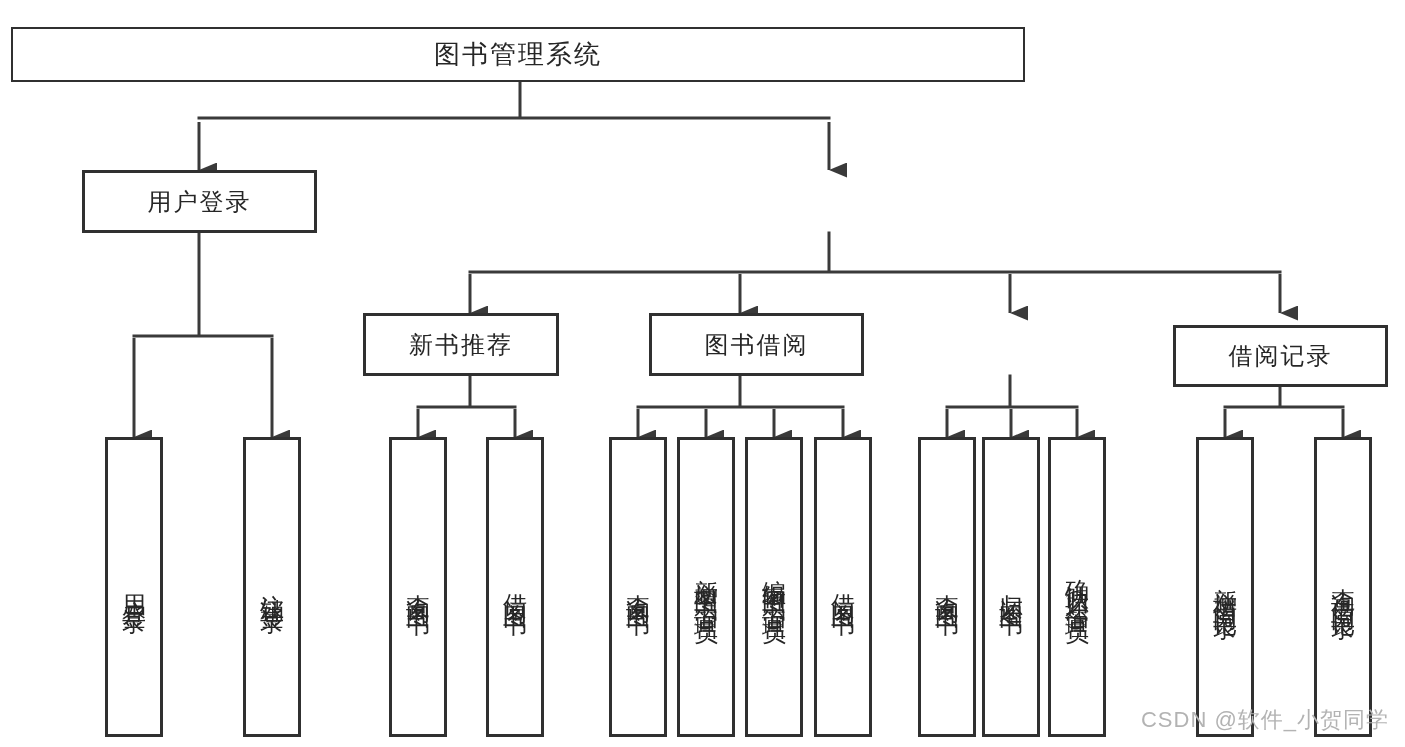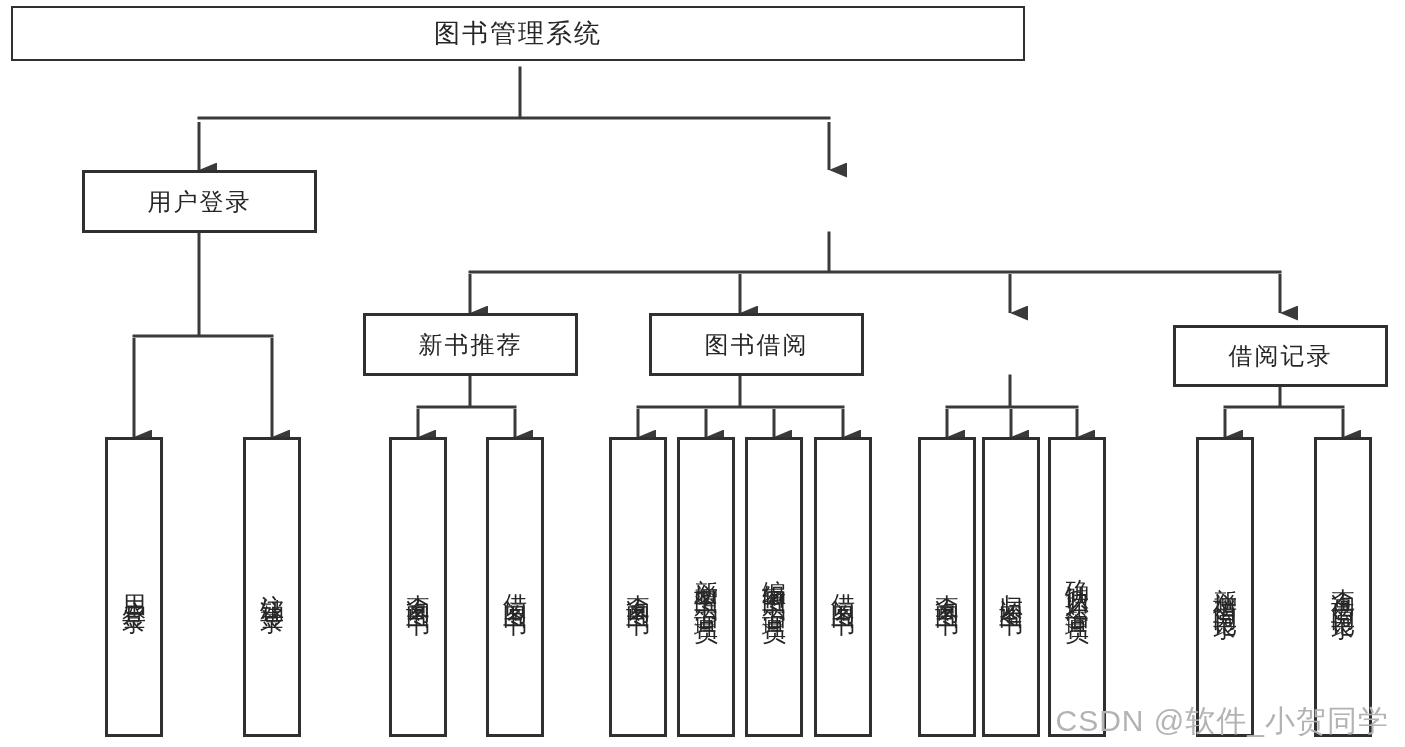--- a/index.html
+++ b/index.html
@@ -43,23 +43,23 @@
   }
   .vlabel{
     writing-mode:vertical-rl;
     text-orientation:mixed;
     color:var(--text-color);
     font-size:24px;letter-spacing:6px;
     line-height:1;white-space:nowrap;
   }
   .watermark{
     position:absolute;z-index:3;
-    right:16px;bottom:5px;
+    right:16px;bottom:12px;
     color:var(--watermark-color);
-    font-size:30px;letter-spacing:1px;white-space:nowrap;
+    font-size:22px;letter-spacing:1px;white-space:nowrap;
   }
 </style>
 </head>
 <body>
 
 <div class="canvas">
 
   <svg class="connectors" width="1405" height="747" viewBox="0 0 1405 747" aria-hidden="true">
     <defs>
       <marker id="arrowhead" viewBox="0 0 10 12" refX="5" refY="12" markerWidth="5" markerHeight="6" orient="auto" markerUnits="strokeWidth">
@@ -94,29 +94,29 @@
     <path class="wire" d="M1010 376 V407 M947 407 H1077"></path>
     <path class="arrow" d="M947 409 V437" marker-end="url(#arrowhead)"></path>
     <path class="arrow" d="M1011 409 V437" marker-end="url(#arrowhead)"></path>
     <path class="arrow" d="M1077 409 V437" marker-end="url(#arrowhead)"></path>
 
     <path class="wire" d="M1280 376 V407 M1225 407 H1343"></path>
     <path class="arrow" d="M1225 409 V437" marker-end="url(#arrowhead)"></path>
     <path class="arrow" d="M1343 409 V437" marker-end="url(#arrowhead)"></path>
   </svg>
 
-  <div class="hbox thin" style="left:11px;top:6px;width:1014px;height:55px;">
+  <div class="hbox thin" style="left:11px;top:27px;width:1014px;height:55px;">
     <span class="hlabel">图书管理系统</span>
   </div>
 
   <div class="hbox" style="left:82px;top:170px;width:235px;height:63px;">
     <span class="hlabel">用户登录</span>
   </div>
 
-  <div class="hbox" style="left:363px;top:313px;width:215px;height:63px;">
+  <div class="hbox" style="left:363px;top:313px;width:196px;height:63px;">
     <span class="hlabel">新书推荐</span>
   </div>
   <div class="hbox" style="left:633px;top:313px;width:215px;height:63px;margin-left:16px;">
     <span class="hlabel">图书借阅</span>
   </div>
   <div class="hbox" style="left:1173px;top:325px;width:215px;height:62px;">
     <span class="hlabel">借阅记录</span>
   </div>
 
   <div class="vbox" style="left:105px;">

